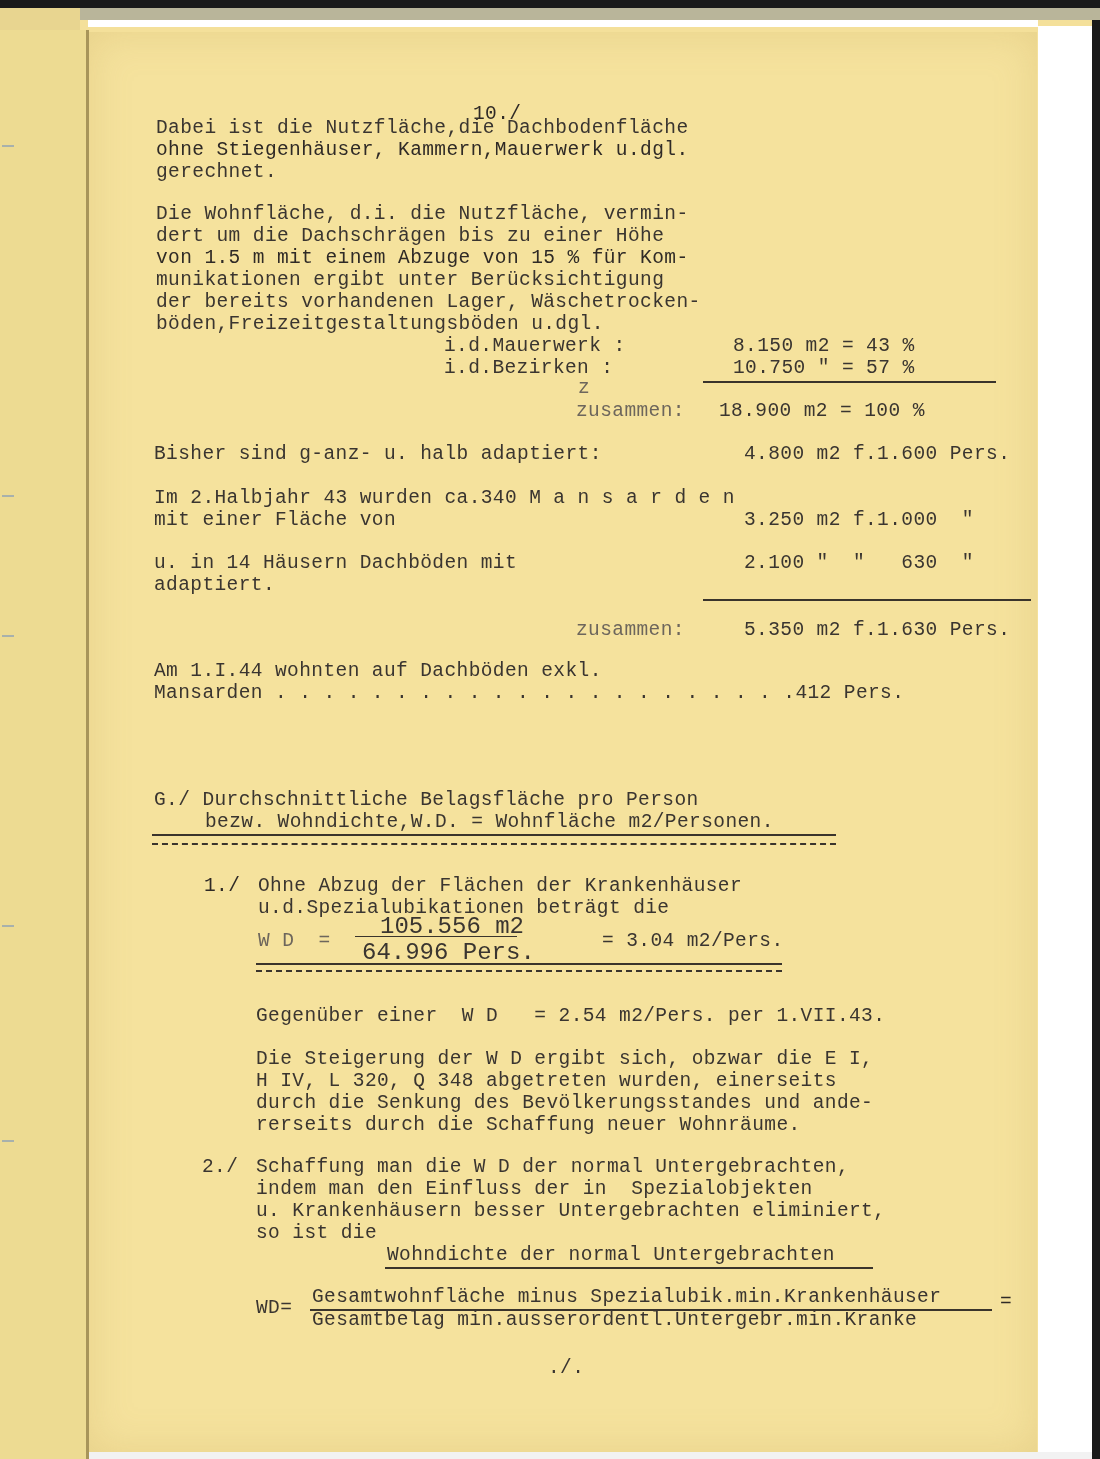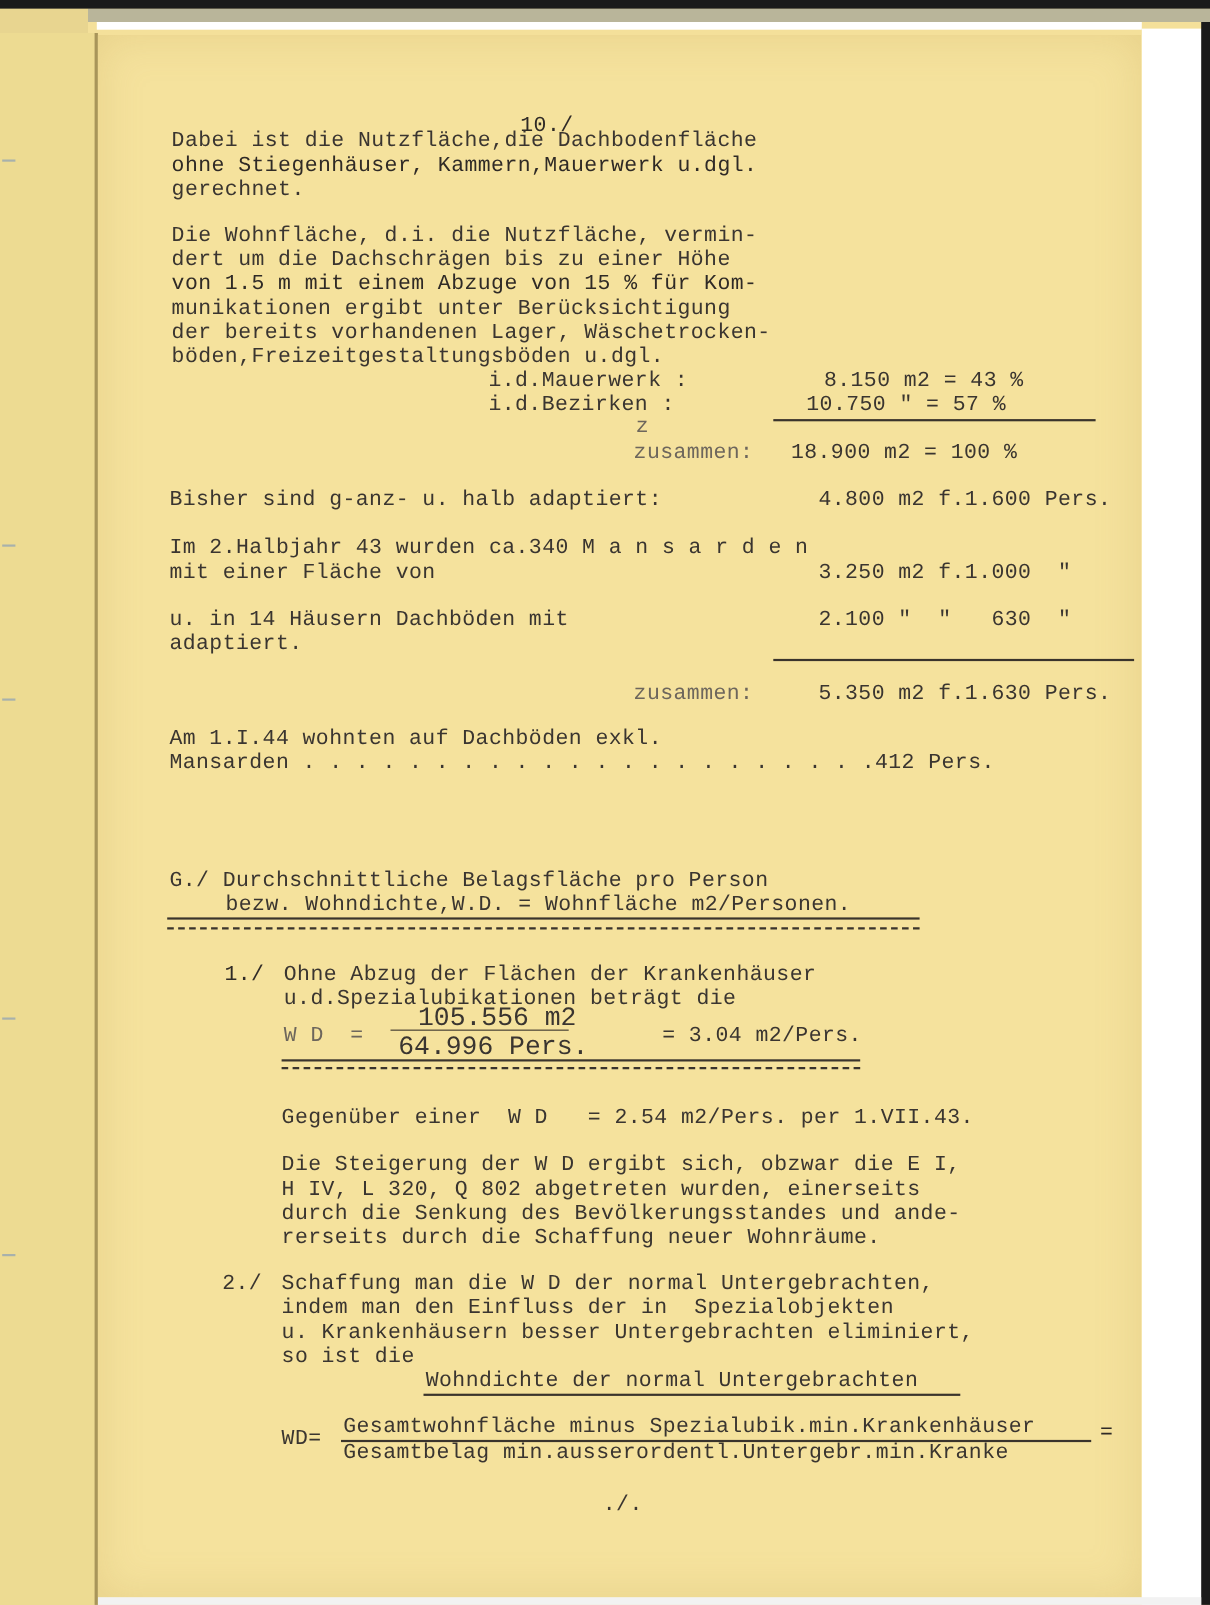--- a/index.html
+++ b/index.html
@@ -62,21 +62,21 @@
 <div class="t" style="left:156px; top:162px;">gerechnet.</div>
 
 <div class="t" style="left:156px; top:204px;">Die Wohnfläche, d.i. die Nutzfläche, vermin-</div>
 <div class="t" style="left:156px; top:226px;">dert um die Dachschrägen bis zu einer Höhe</div>
 <div class="t dark" style="left:156px; top:248px;">von 1.5 m mit einem Abzuge von 15 % für Kom-</div>
 <div class="t" style="left:156px; top:270px;">munikationen ergibt unter Berücksichtigung</div>
 <div class="t" style="left:156px; top:292px;">der bereits vorhandenen Lager, Wäschetrocken-</div>
 <div class="t" style="left:156px; top:314px;">böden,Freizeitgestaltungsböden u.dgl.</div>
 
 <div class="t" style="left:444px; top:336px;">i.d.Mauerwerk :</div>
-<div class="t" style="left:733px; top:336px;margin-left:16px;">8.150 m2 = 43 %</div>
+<div class="t" style="left:733px; top:336px;">8.150 m2 = 43 %</div>
 <div class="t" style="left:444px; top:358px;">i.d.Bezirken :</div>
 <div class="t" style="left:733px; top:358px;">10.750 " = 57 %</div>
 <div class="hline" style="left:703px; top:381px; width:293px;"></div>
 <div class="t light" style="left:578px; top:378px;">z</div>
 <div class="t light" style="left:576px; top:401px;">zusammen:</div>
 <div class="t" style="left:719px; top:401px;">18.900 m2 = 100 %</div>
 
 <div class="t" style="left:154px; top:444px;">Bisher sind g-anz- u. halb adaptiert:</div>
 <div class="t" style="left:744px; top:444px;">4.800 m2 f.1.600 Pers.</div>
 <div class="t" style="left:154px; top:488px;">Im 2.Halbjahr 43 wurden ca.340 M a n s a r d e n</div>
@@ -103,21 +103,21 @@
 <div class="frac-num" style="left:380px; top:913px;">105.556 m2</div>
 <div class="hline" style="left:355px; top:936px; width:162px; height:1px;"></div>
 <div class="frac-den" style="left:362px; top:939px;">64.996 Pers.</div>
 <div class="t" style="left:560px; top:931px;margin-left:42px;">= 3.04 m2/Pers.</div>
 <div class="hline" style="left:256px; top:963px; width:526px;"></div>
 <div class="dline" style="left:256px; top:970px; width:526px;"></div>
 
 <div class="t" style="left:256px; top:1006px;">Gegenüber einer  W D   = 2.54 m2/Pers. per 1.VII.43.</div>
 
 <div class="t" style="left:256px; top:1049px;">Die Steigerung der W D ergibt sich, obzwar die E I,</div>
-<div class="t" style="left:256px; top:1071px;">H IV, L 320, Q 802 abgetreten wurden, einerseits</div>
+<div class="t" style="left:256px; top:1071px;">H IV, L 320, Q 348 abgetreten wurden, einerseits</div>
 <div class="t" style="left:256px; top:1093px;">durch die Senkung des Bevölkerungsstandes und ande-</div>
 <div class="t" style="left:256px; top:1115px;">rerseits durch die Schaffung neuer Wohnräume.</div>
 
 <div class="t" style="left:202px; top:1157px;">2./</div>
 <div class="t" style="left:256px; top:1157px;">Schaffung man die W D der normal Untergebrachten,</div>
 <div class="t" style="left:256px; top:1179px;">indem man den Einfluss der in  Spezialobjekten</div>
 <div class="t" style="left:256px; top:1201px;">u. Krankenhäusern besser Untergebrachten eliminiert,</div>
 <div class="t" style="left:256px; top:1223px;">so ist die</div>
 <div class="t" style="left:387px; top:1245px;">Wohndichte der normal Untergebrachten</div>
 <div class="hline" style="left:385px; top:1267px; width:488px;"></div>

